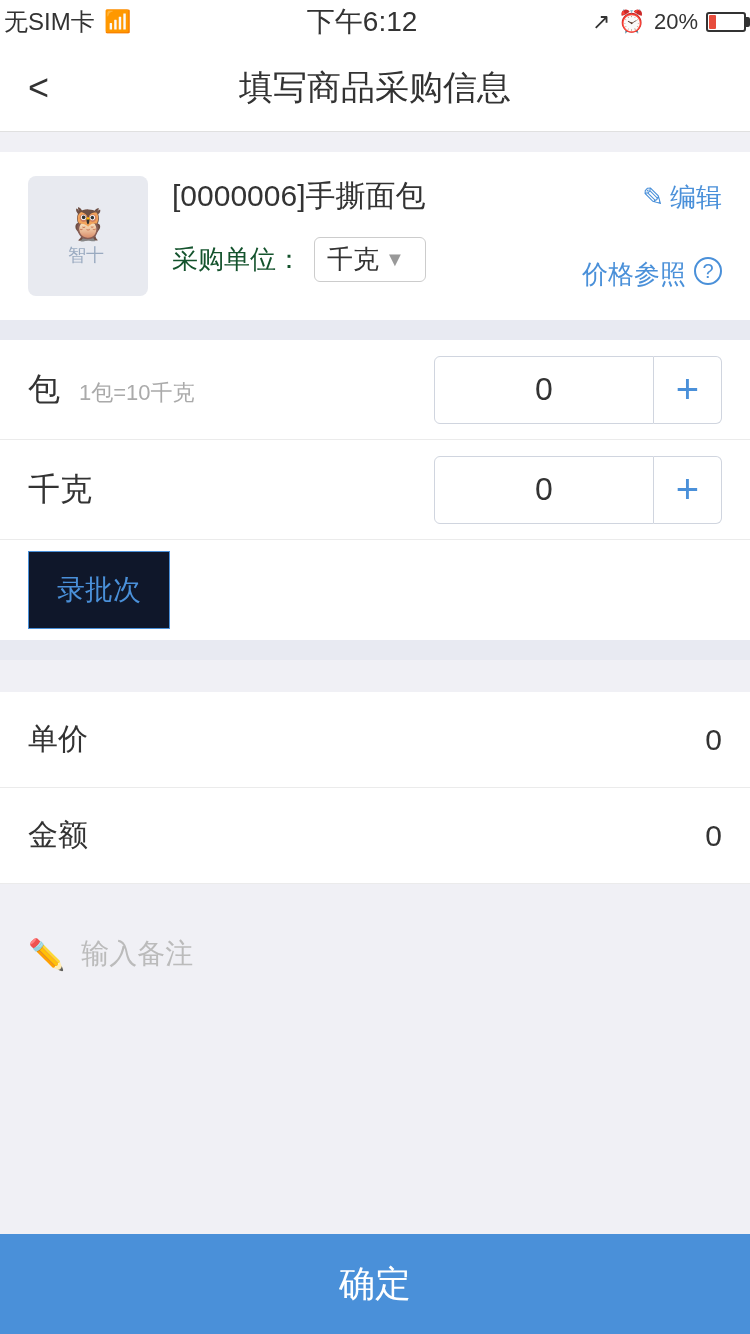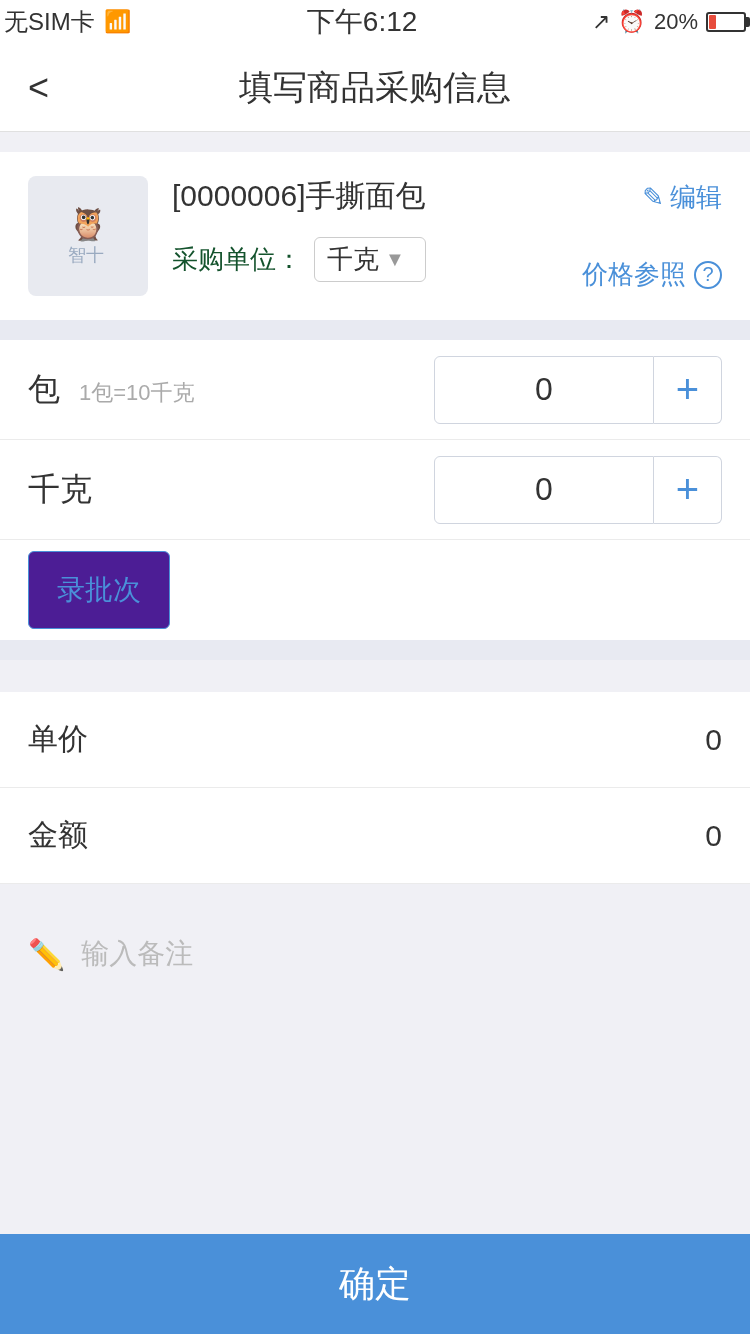--- a/index.html
+++ b/index.html
@@ -138,21 +138,21 @@
       align-items: center;
       gap: 6px;
     }
     .price-ref {
       position: absolute;
       right: 28px;
       bottom: 28px;
       color: #4a90d9;
       font-size: 26px;
       display: flex;
-      align-items: center;
+      align-items: flex-start;
       gap: 8px;
     }
     .info-circle {
       width: 28px;
       height: 28px;
       border-radius: 50%;
       border: 2px solid #4a90d9;
       display: inline-flex;
       align-items: center;
       justify-content: center;
@@ -224,25 +224,25 @@
       padding: 0 28px;
       height: 100px;
       background: #fff;
     }
     .summary-text {
       font-size: 30px;
       color: #333;
     }
     .batch-btn {
       border: 1px solid #4a90d9;
-      border-radius: 6px;
+      border-radius: 0;
       padding: 19px 28px;
       color: #4a90d9;
       font-size: 28px;
-      background: #4c1d95;
+      background: #0f172a;
       cursor: pointer;
     }
 
     
     .price-section { background: #fff; margin-top: 32px; }
     .price-row {
       display: flex;
       align-items: center;
       justify-content: space-between;
       padding: 0 28px;

